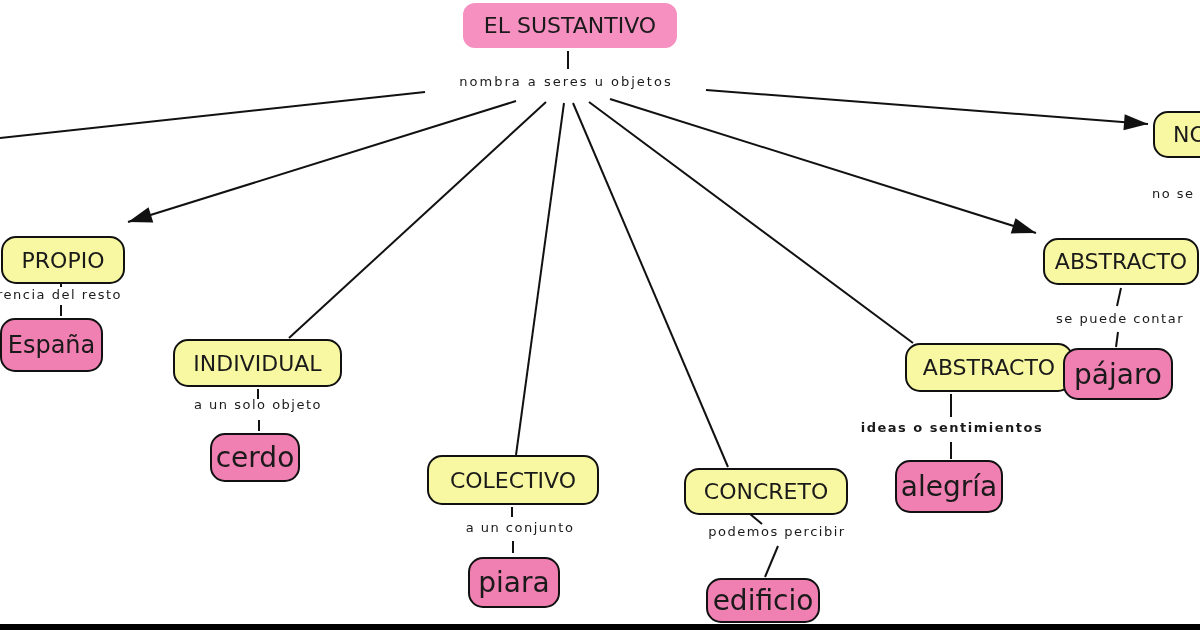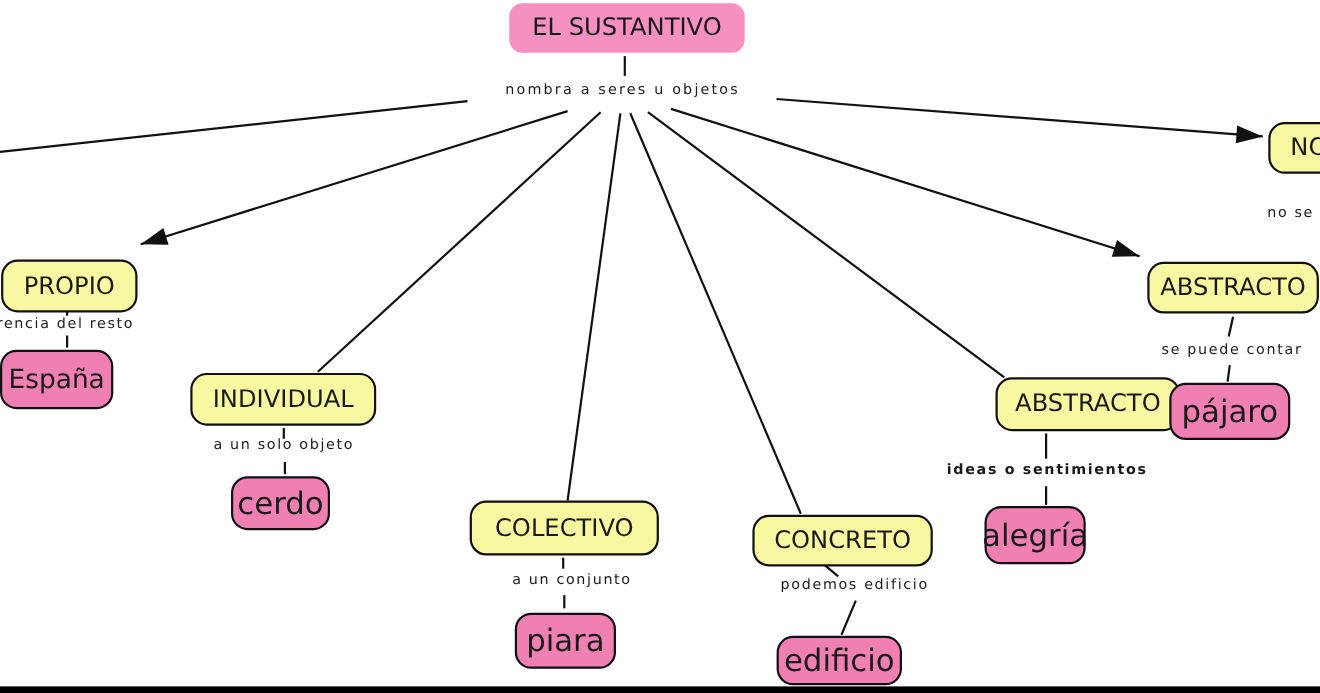--- a/index.html
+++ b/index.html
@@ -107,26 +107,26 @@
 
   <div class="concept" style="left:173px;top:339px;width:169px;height:48px;">INDIVIDUAL</div>
   <div class="linktext centered" style="left:108px;top:397px;">a un solo objeto</div>
   <div class="example" style="left:210px;top:433px;width:90px;height:49px;">cerdo</div>
 
   <div class="concept" style="left:427px;top:455px;width:172px;height:50px;text-align:center;">COLECTIVO</div>
   <div class="linktext centered" style="left:370px;top:520px;">a un conjunto</div>
   <div class="example" style="left:468px;top:557px;width:92px;height:51px;">piara</div>
 
   <div class="concept" style="left:657px;top:468px;width:164px;height:47px;margin-left:27px;">CONCRETO</div>
-  <div class="linktext centered" style="left:627px;top:524px;">podemos edificio</div>
+  <div class="linktext centered" style="left:627px;top:524px;">podemos percibir</div>
   <div class="example" style="left:706px;top:578px;width:114px;height:45px;">edificio</div>
 
   <div class="concept" style="left:867px;top:343px;width:168px;height:49px;margin-left:38px;">ABSTRACTO</div>
   <div class="linktext centered" style="left:802px;top:420px;font-weight:bold;">ideas o sentimientos</div>
-  <div class="example" style="left:895px;top:460px;width:92px;height:53px;">alegría</div>
+  <div class="example" style="left:895px;top:460px;width:108px;height:53px;">alegría</div>
 
   <div class="concept" style="left:1043px;top:238px;width:156px;height:47px;">ABSTRACTO</div>
   <div class="linktext centered" style="left:970px;top:311px;">se puede contar</div>
   <div class="example" style="left:1063px;top:348px;width:110px;height:52px;">pájaro</div>
 
   <div class="concept stub" style="left:1153px;top:111px;width:190px;height:47px;">NO</div>
   <div class="linktext" style="left:1152px;top:186px;">no se</div>
 
   <div id="bottom-bar"></div>
 </div>

